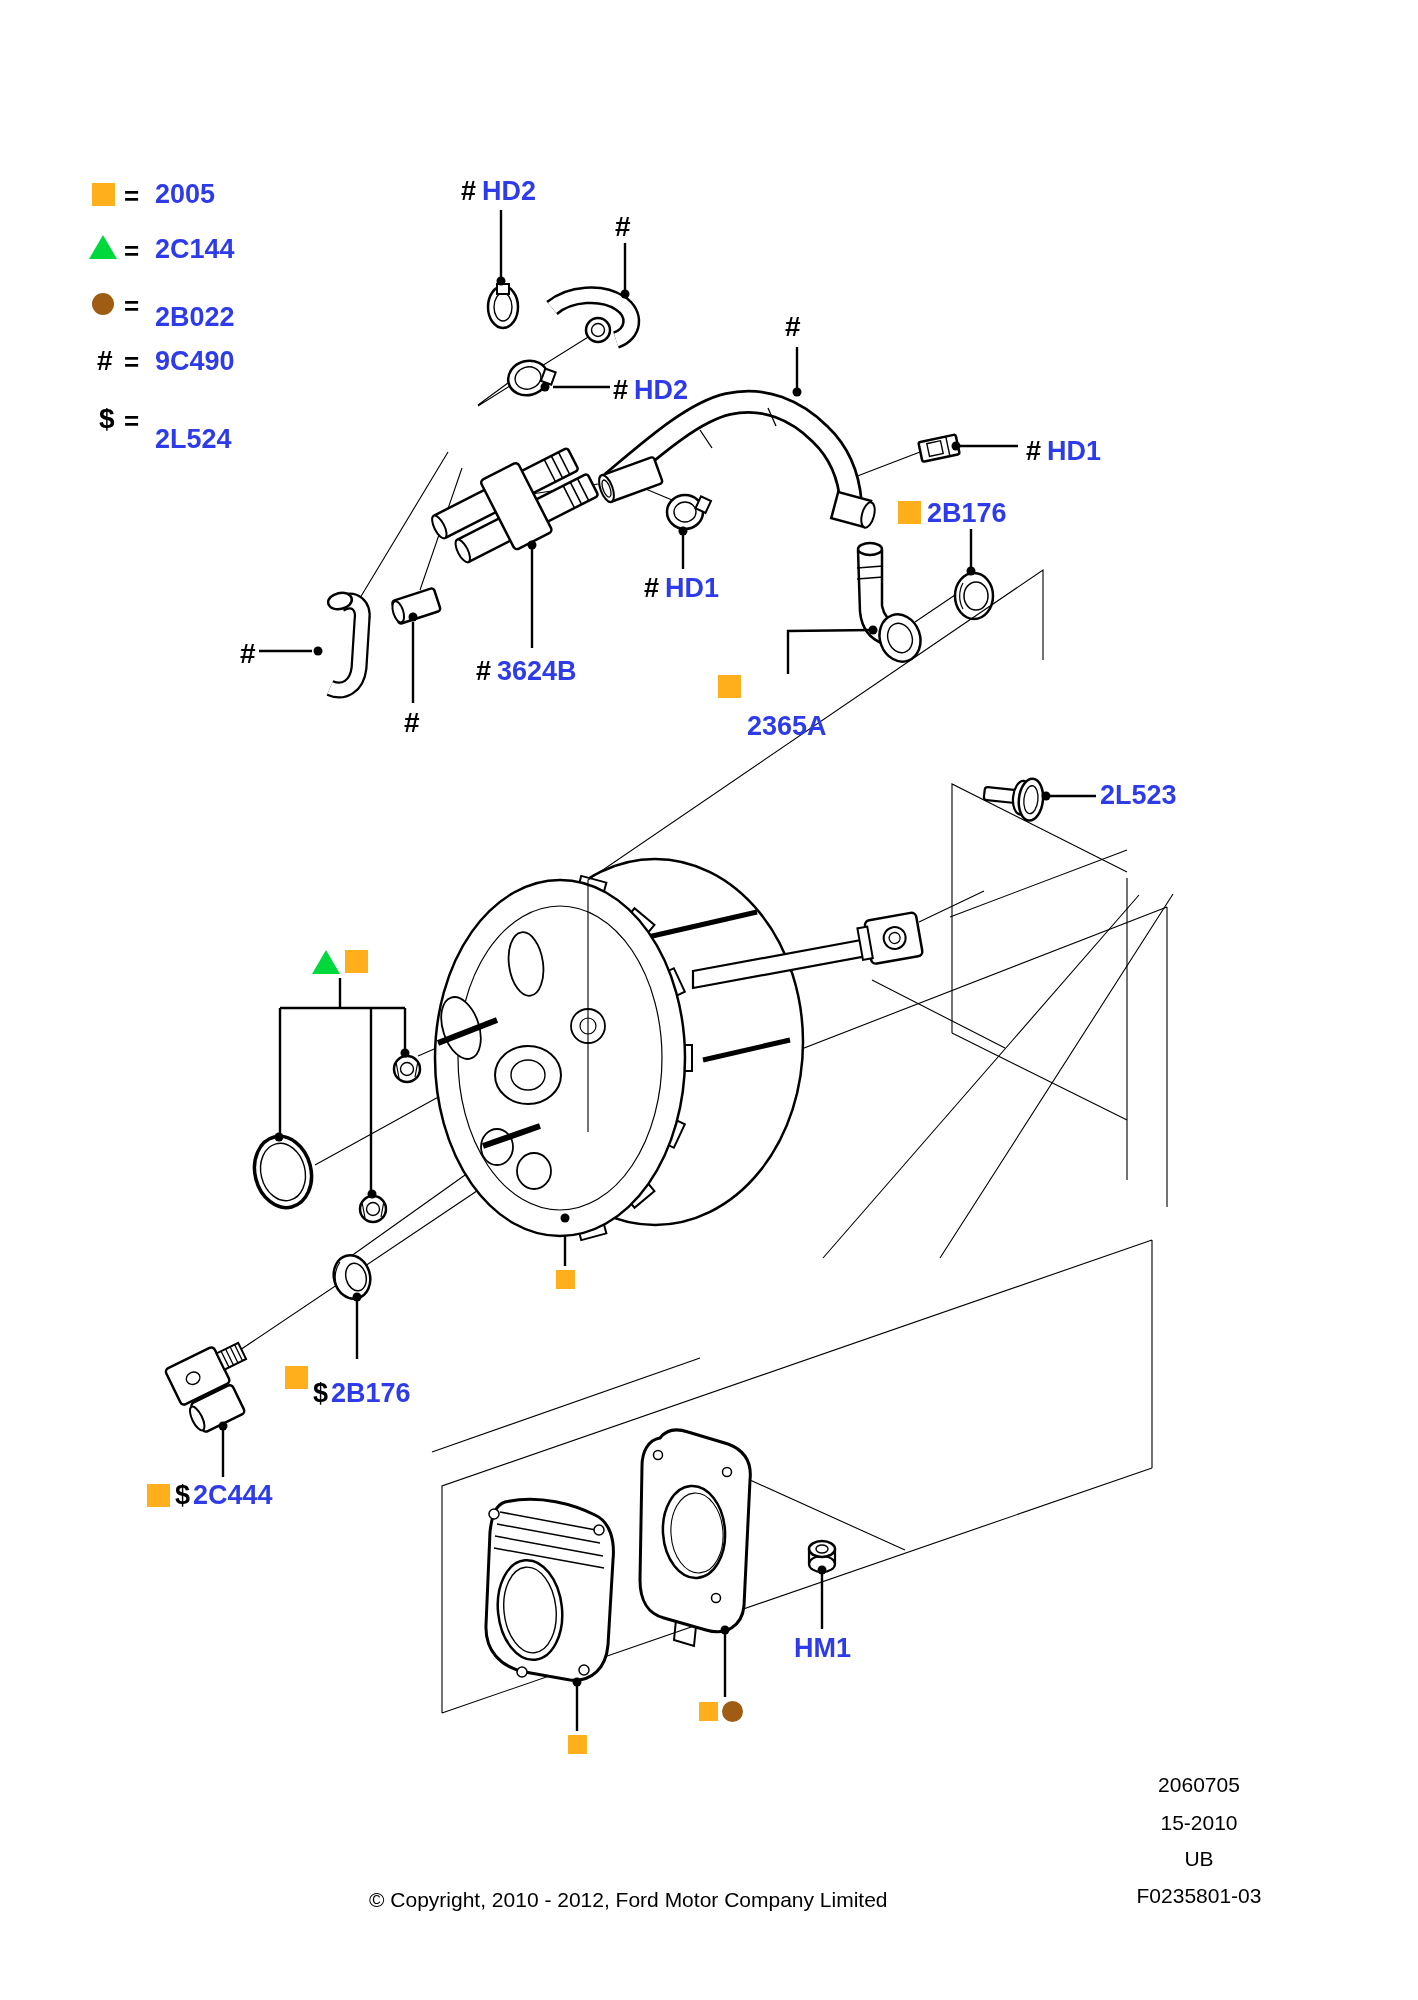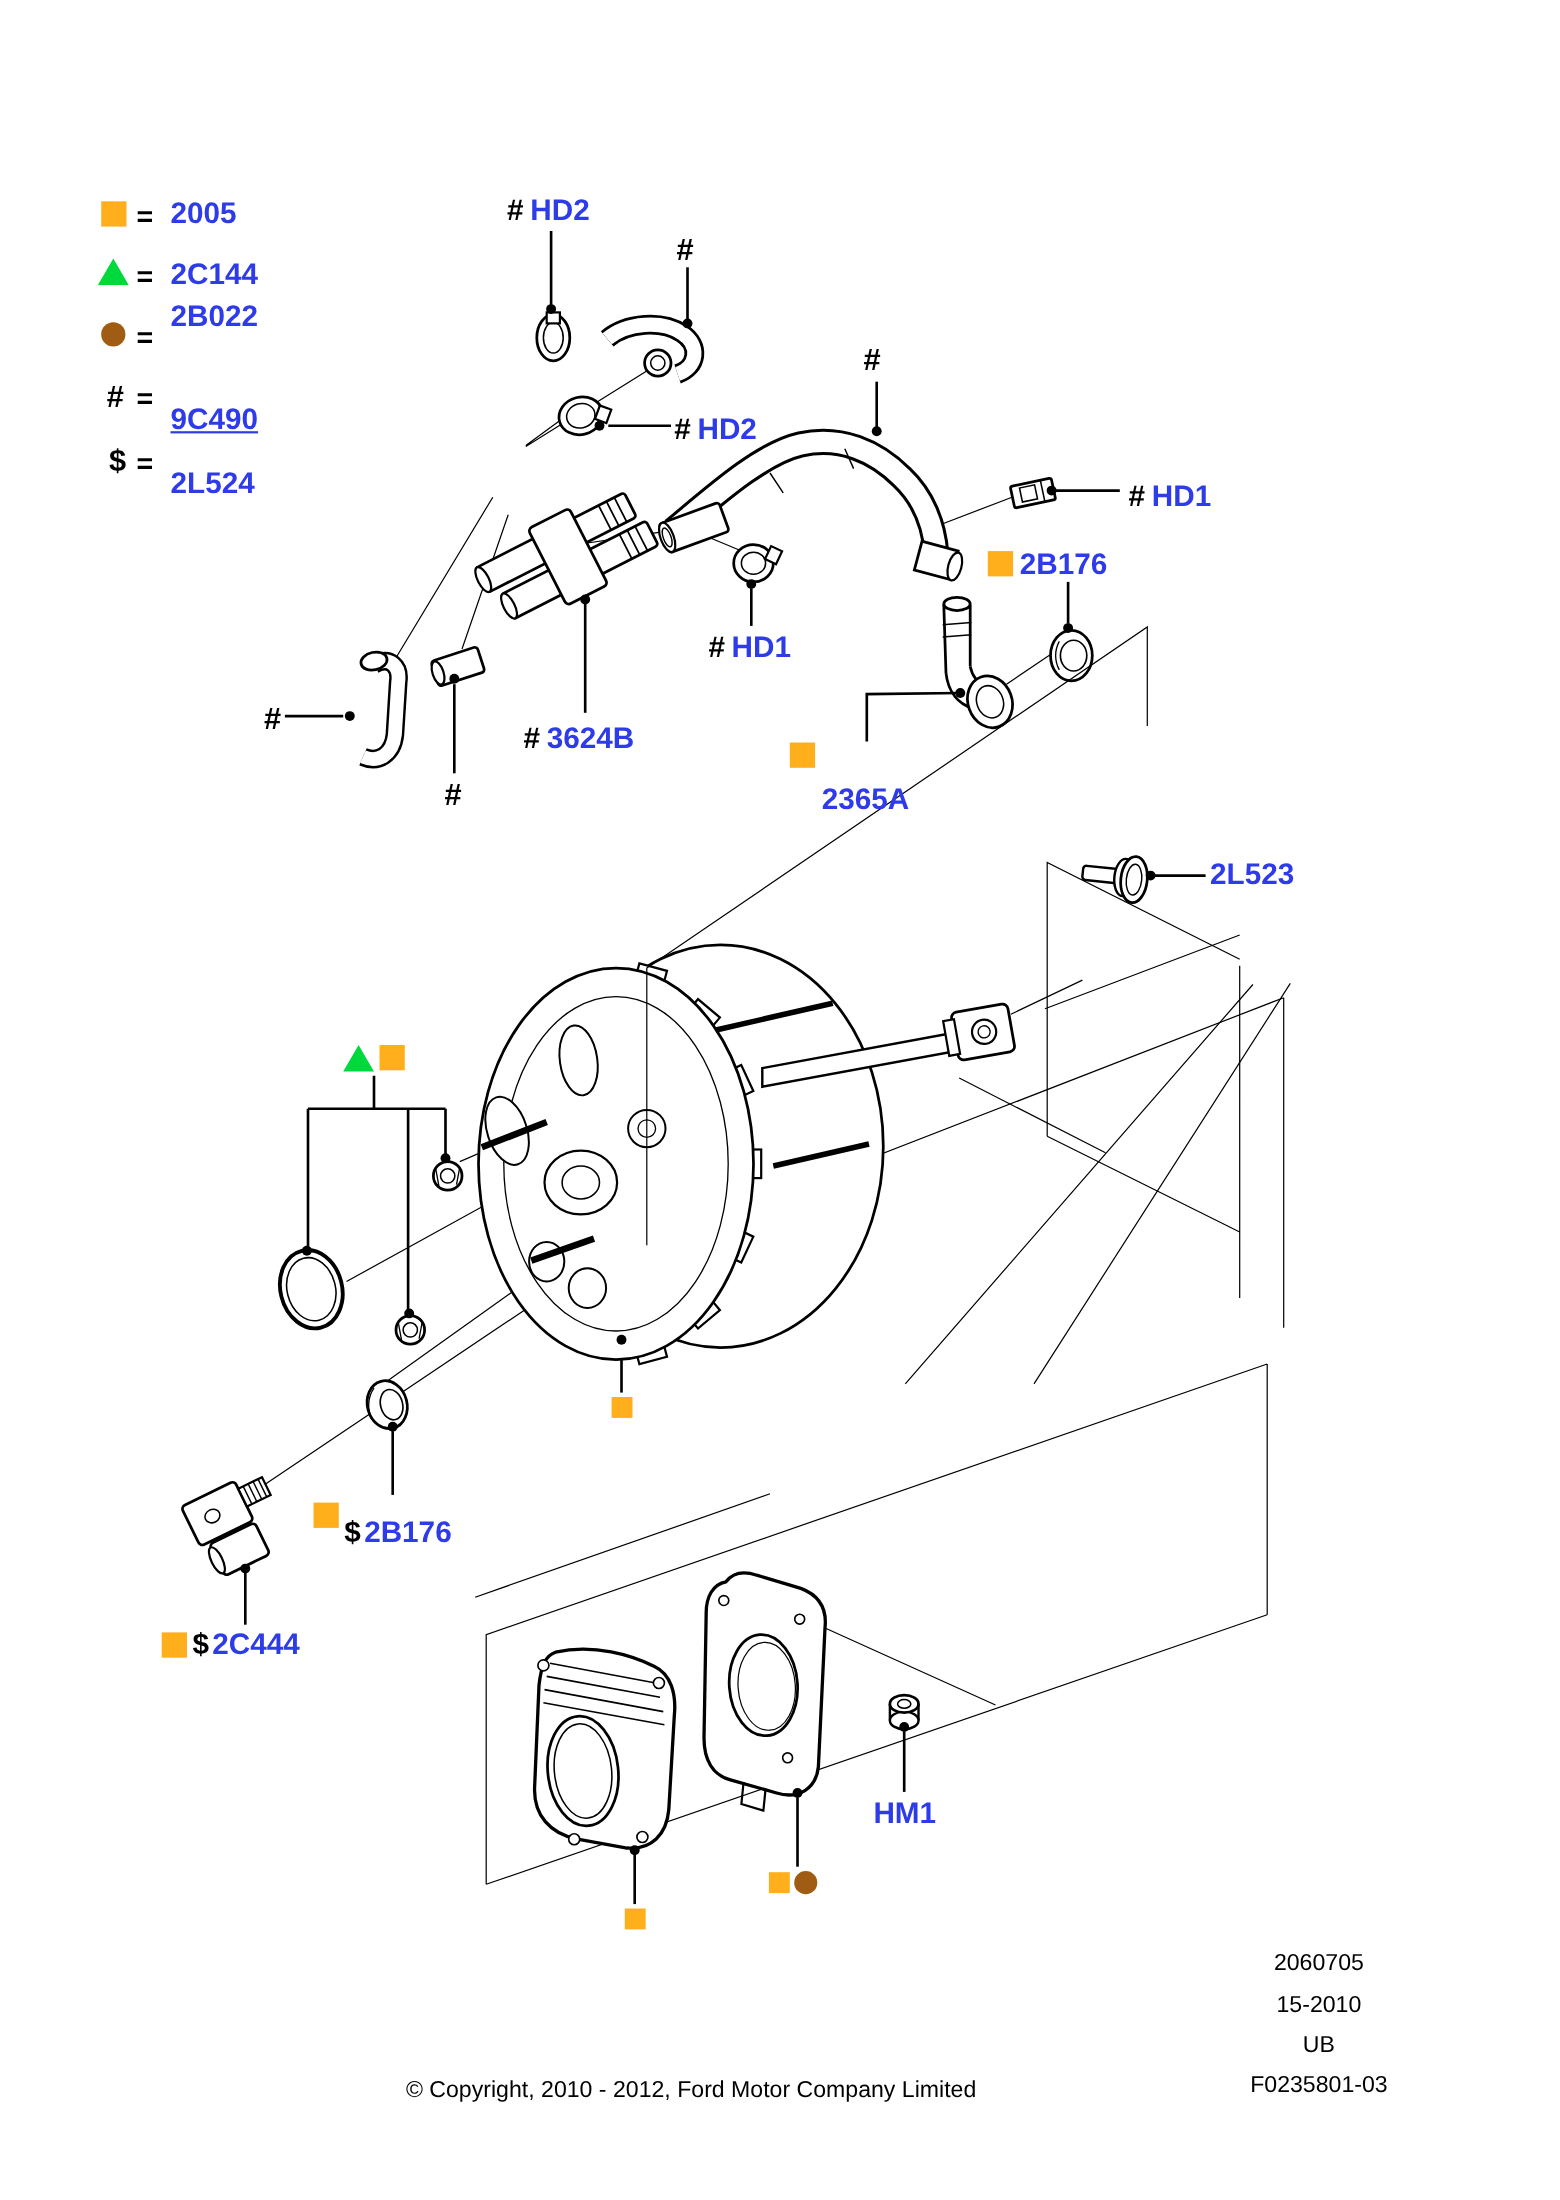--- a/index.html
+++ b/index.html
@@ -285,25 +285,25 @@
     <div class="sq sq23" style="left:92px;top:183px;"></div>
     <span class="eq" style="left:124px;top:181px;">=</span>
     <span class="lgtxt" style="left:155px;top:179px;">2005</span>
 
     <div class="tri" style="left:89px;top:235px;"></div>
     <span class="eq" style="left:124px;top:236px;">=</span>
     <span class="lgtxt" style="left:155px;top:234px;">2C144</span>
 
     <div class="circ" style="left:92px;top:293px;width:22px;height:22px;"></div>
     <span class="eq" style="left:124px;top:291px;">=</span>
-    <span class="lgtxt" style="left:155px;top:272px;">2B022</span>
+    <span class="lgtxt" style="left:155px;top:302px;">2B022</span>
 
     <span class="legend-row-sym" style="left:97px;top:345px;">#</span>
     <span class="eq" style="left:124px;top:347px;">=</span>
-    <span class="lgtxt" style="left:155px;top:366px;text-decoration:underline;">9C490</span>
+    <span class="lgtxt" style="left:155px;top:346px;">9C490</span>
 
     <span class="legend-row-sym" style="left:99px;top:403px;">$</span>
     <span class="eq" style="left:124px;top:406px;">=</span>
     <span class="lgtxt" style="left:155px;top:424px;">2L524</span>
   </div>
 
   <div class="lbl" style="left:461px;top:177px;"><span class="pfx">#</span><span>HD2</span></div>
 
   <span class="hash" style="left:615px;top:211px;">#</span>
   <span class="hash" style="left:785px;top:311px;">#</span>

